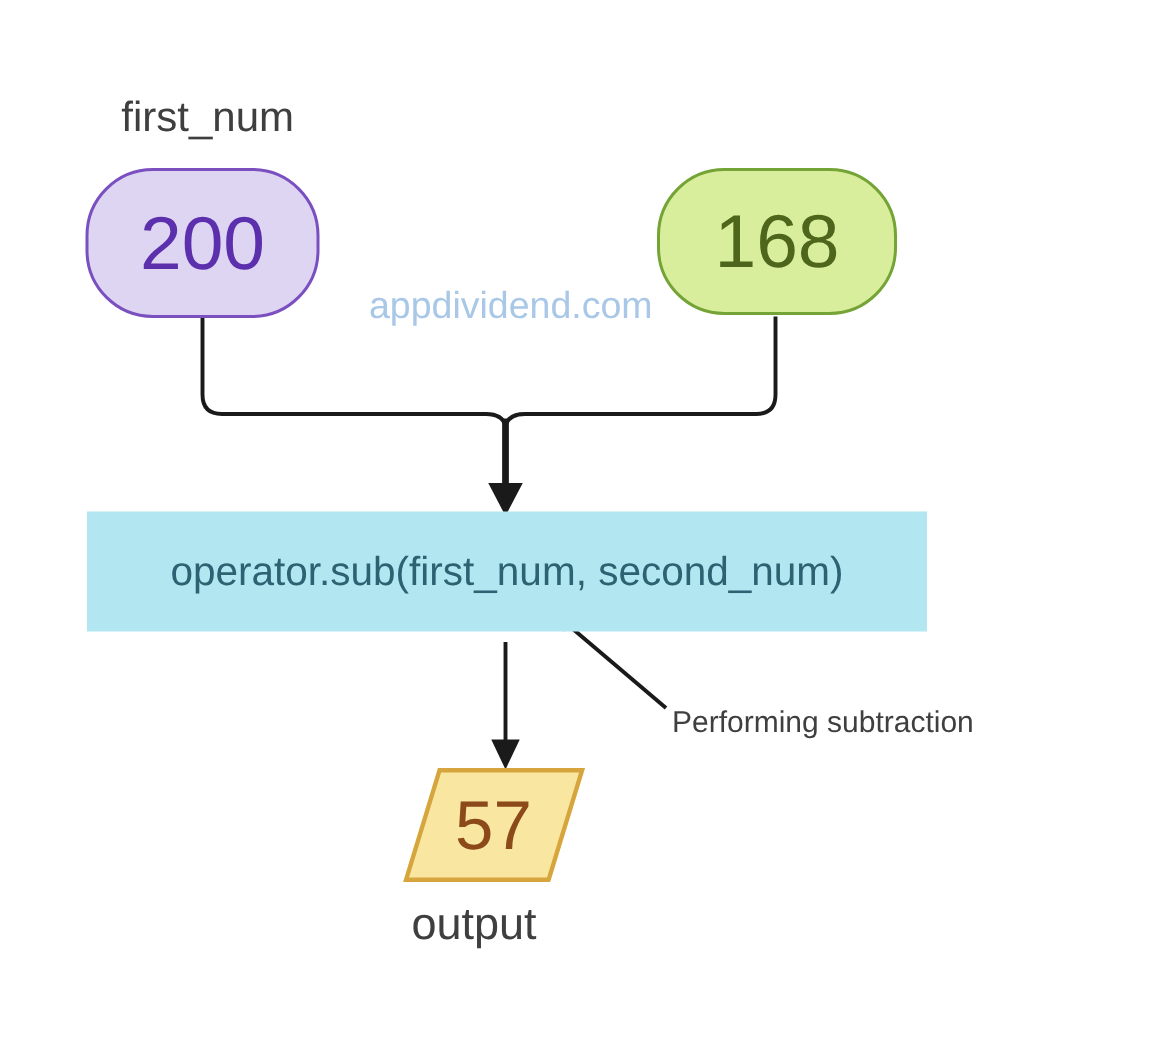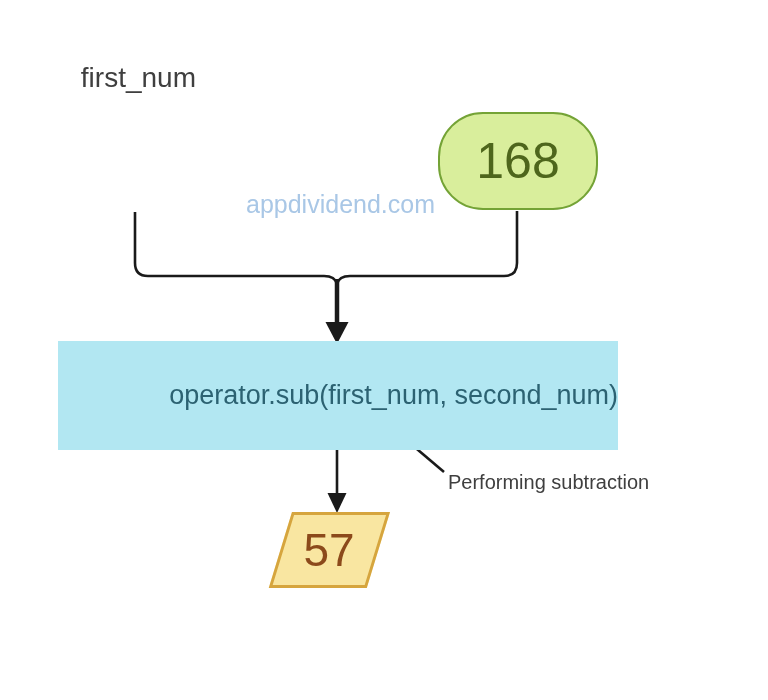--- a/index.html
+++ b/index.html
@@ -73,26 +73,26 @@
     left: 246px; top: 191px; width: 160px;
     text-align: center;
     color: var(--watermark_text);
     font-size: 25px;
     line-height: 1.1;
     white-space: nowrap;
   }
 
   .op-box {
     position: absolute;
-    left: 58px; top: 341px; width: 560px; height: 109px;
+    left: 58px; top: 341px; width: 560px; height: 80px;
     background: var(--operation_fill);
     color: var(--operation_text);
     display: flex;
     align-items: center;
-    justify-content: flex-end;
+    justify-content: center;
     font-size: 27px;
     white-space: nowrap;
   }
 
   .parallelogram {
     position: absolute;
     left: 292px; top: 512px; width: 98px; height: 76px;
     background: var(--output_fill);
     border: 3px solid var(--output_border);
     box-sizing: border-box;
@@ -132,30 +132,34 @@
     <path class="wire" d="M517 211 V263 Q517 276 504 276 H350 Q339 276 337 284"></path>
     <path class="wire wire-thick" d="M337 279 V328"></path>
     <polygon class="head" points="337,344 325.5,322 348.5,322"></polygon>
     <path class="wire" d="M337 428 V496"></path>
     <polygon class="head" points="337,513 327.5,493 346.5,493"></polygon>
     <path class="wire" d="M444 472 L378 416"></path>
     <polygon class="head" points="368,407 383,413 376,421"></polygon>
   </svg>
 
   <div class="node-label label-first">first_num</div>
+  <div class="pill pill-first">
+    <span class="pill-value">200</span>
+  </div>
 
   <div class="pill pill-second">
     <span class="pill-value">168</span>
   </div>
 
   <div class="watermark">appdividend.com</div>
 
   <div class="op-box">
     <span>operator.sub(first_num, second_num)</span>
   </div>
 
   <div class="parallelogram">
     <span class="parallelogram-value">57</span>
   </div>
+  <div class="node-label label-output">output</div>
 
   <div class="annotation">Performing subtraction</div>
 
 </div>
 
 </body></html>

